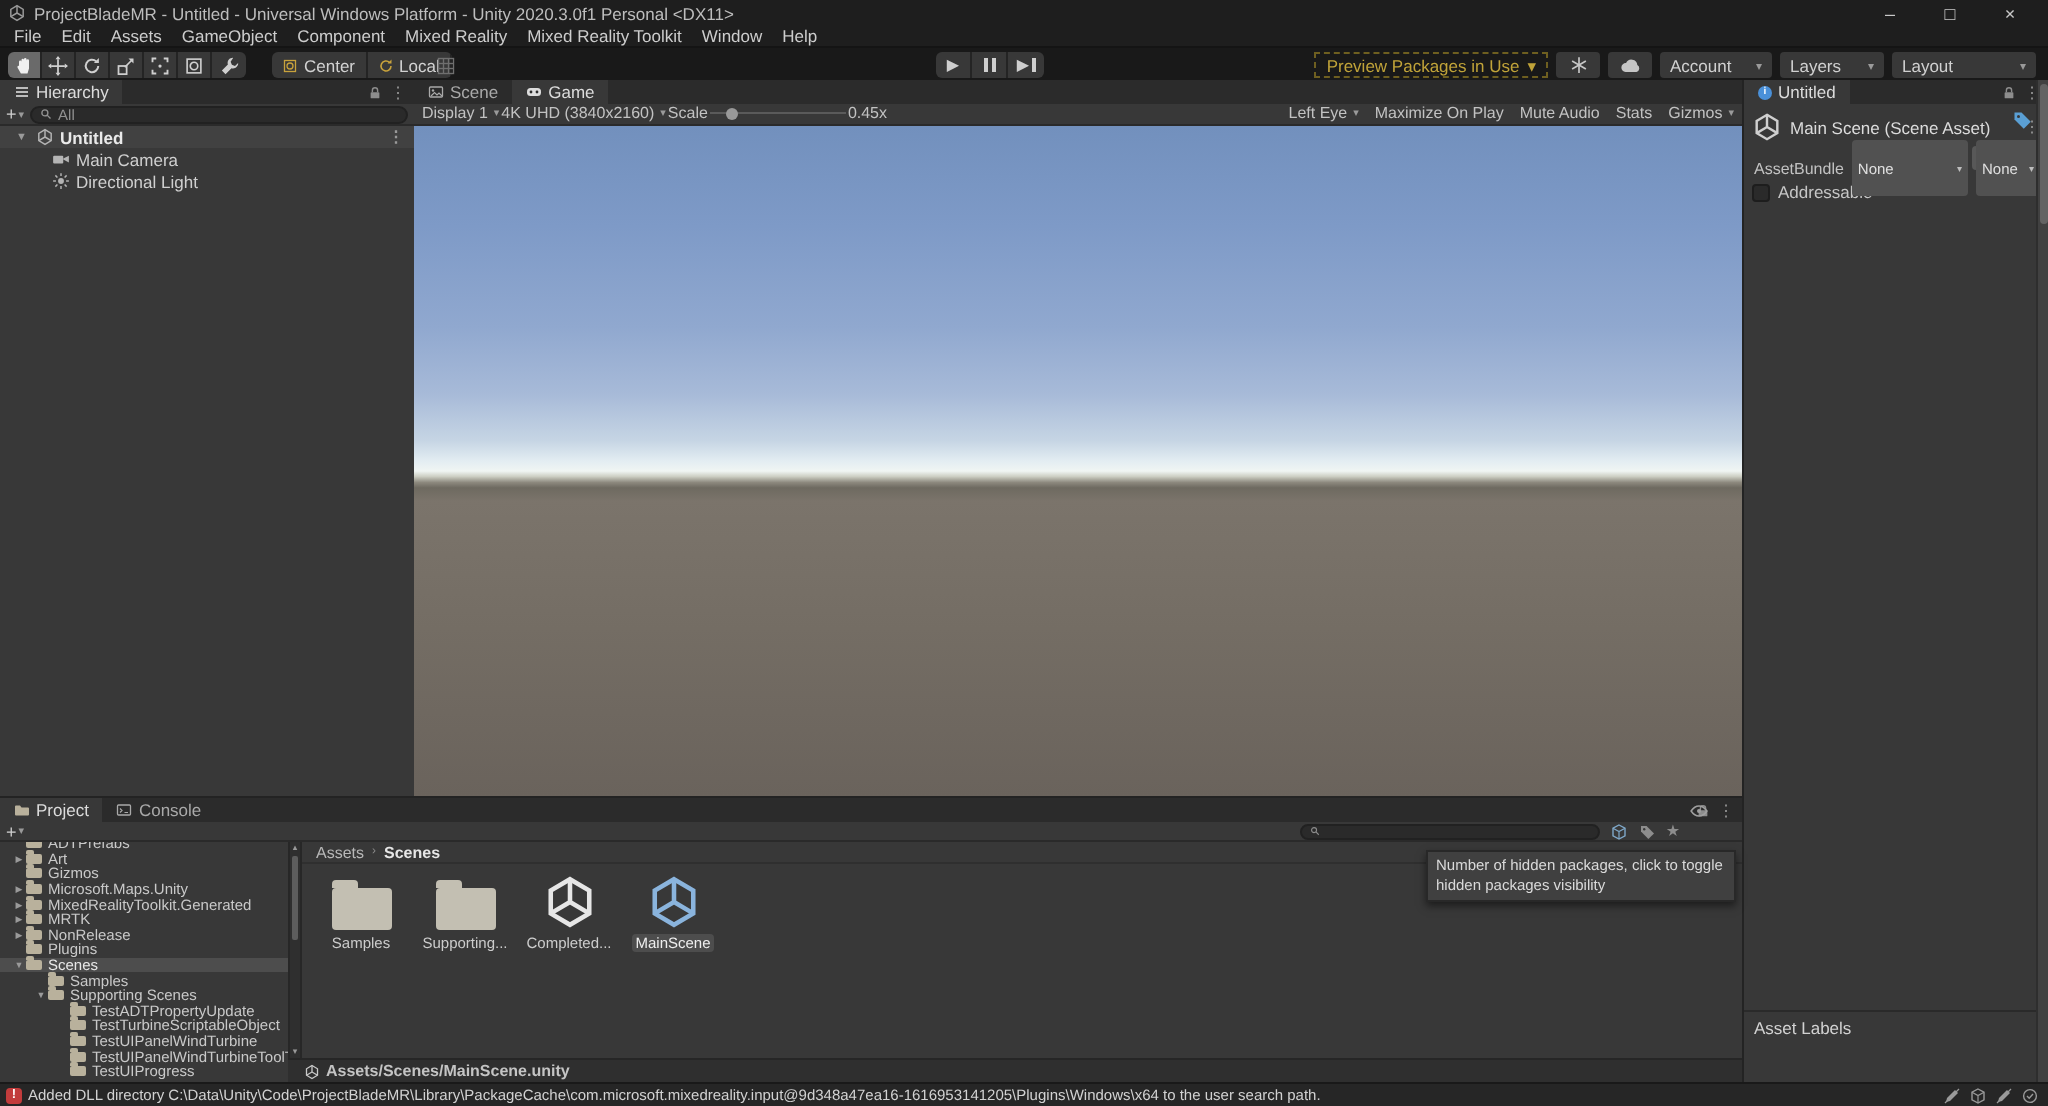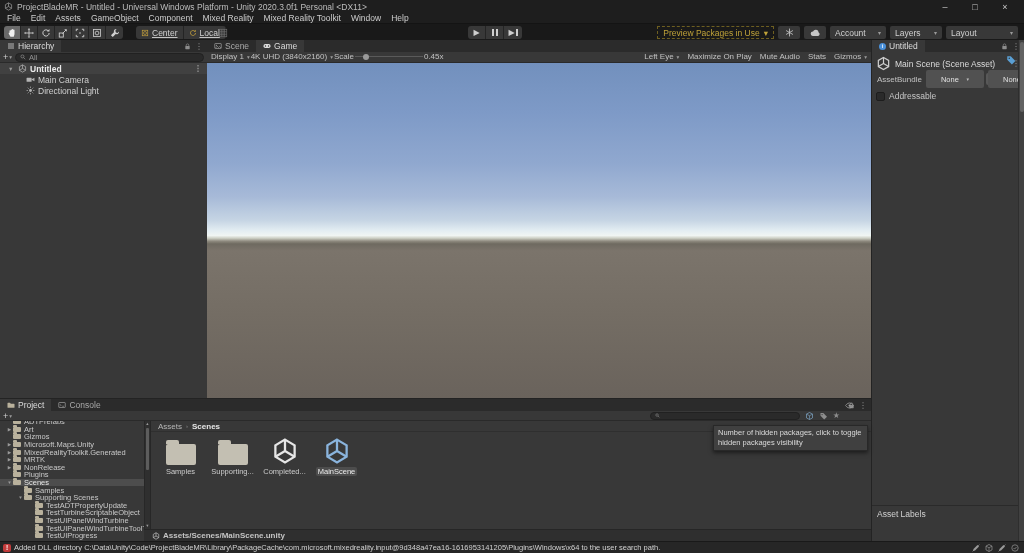--- a/index.html
+++ b/index.html
@@ -17,21 +17,21 @@
   .menubar { position:absolute; left:0; top:13px; width:1024px; height:11px; background:#1e1e1e; border-bottom:1px solid #141414; display:flex; align-items:center; padding:0 2px; }
   .menu-item { font-size:8.5px; color:#cdcdcd; padding:0 5px; white-space:nowrap; }
 
   
   .toolbar { position:absolute; left:0; top:24px; width:1024px; height:16px; background:#191919; }
   .toolgroup { position:absolute; left:4px; top:2px; display:flex; border-radius:3px; overflow:hidden; }
   .tbtn { width:17px; height:13px; background:#383838; border-right:1px solid #242424; display:flex; align-items:center; justify-content:center; color:#cfcfcf; }
   .tbtn:last-child { border-right:none; }
   .tbtn.active { background:#6a6a6a; color:#f0f0f0; }
   .tbtn svg { width:10px; height:10px; }
-  .pivotgroup { position:absolute; left:136px; top:2px; display:flex; border-radius:3px; overflow:hidden;text-decoration:underline; }
+  .pivotgroup { position:absolute; left:136px; top:2px; display:flex; border-radius:3px; overflow:hidden; }
   .tbtn-text { height:13px; background:#383838; border-right:1px solid #242424; display:flex; align-items:center; gap:3px; padding:0 5px; font-size:8.5px; color:#d2d2d2; }
   .tbtn-text svg { width:8px; height:8px; color:#c8a23c; }
   .snap-ico { position:absolute; left:218px; top:4px; width:10px; height:10px; color:#6f6f6f; }
   .playgroup { position:absolute; left:468px; top:2px; display:flex; border-radius:3px; overflow:hidden; }
   .playgroup .tbtn { width:18px; }
   .pause-bars { display:flex; gap:2px; }
   .pause-bars i { display:block; width:2px; height:7px; background:#cfcfcf; }
   .step-wrap { display:flex; align-items:center; gap:1px; }
   .step-wrap i { display:block; width:2px; height:7px; background:#cfcfcf; }
   .tri { font-size:8px; line-height:1; }
@@ -88,21 +88,21 @@
   .insp-title { font-size:8.5px; color:#dcdcdc; flex:1; }
   .open-row { text-align:right; padding:1px 5px 3px 0; }
   .open-btn { display:inline-block; background:#585858; border-radius:2px; font-size:8.5px; color:#e2e2e2; padding:1px 6px; }
   .addr-row { display:flex; align-items:center; gap:4px; padding:3px 0 0 4px; }
   .checkbox { width:9px; height:9px; background:#2a2a2a; border:1px solid #1d1d1d; border-radius:2px; }
   .addr-label { font-size:8.5px; color:#c6c6c6; }
   .asset-labels { position:absolute; left:0; right:0; top:465px; border-top:1px solid #2a2a2a; padding:3px 5px 0 5px; }
   .al-head { font-size:8.5px; color:#d2d2d2; }
   .al-tag { position:absolute; right:8px; top:15px; width:10px; height:10px; color:#5a9fd4; }
   .ab-row { position:absolute; left:5px; right:4px; top:30px; display:flex; align-items:center; gap:4px; font-size:8px; color:#c2c2c2; }
-  .ab-dd { background:#515151; border-radius:2px; height:18px; display:flex; align-items:center; justify-content:space-between; padding:0 15px; font-size:7.5px; color:#e0e0e0; }
+  .ab-dd { background:#515151; border-radius:2px; height:28px; display:flex; align-items:center; justify-content:space-between; padding:0 3px; font-size:7.5px; color:#e0e0e0; }
   .ab-dd .caret { font-size:5px; color:#bdbdbd; }
   .ab-dd.wide { flex:1; }
   .ab-dd.narrow { width:32px; }
   .right-scroll { position:absolute; right:0; top:40px; width:6px; height:501px; background:#414141; border-left:1px solid #2e2e2e; }
   .right-scroll .thumb { position:absolute; left:1px; top:2px; width:4px; height:70px; background:#636363; border-radius:2px; }
 
   
   .project { position:absolute; left:0; top:398px; width:871px; height:143px; background:#383838; border-top:1px solid #232323; }
   .p-toolbar { height:10px; background:#383838; border-bottom:1px solid #2a2a2a; display:flex; align-items:center; padding:0 3px; }
   .p-tb-right { margin-left:auto; display:flex; align-items:center; gap:5px; padding-right:14px; }

